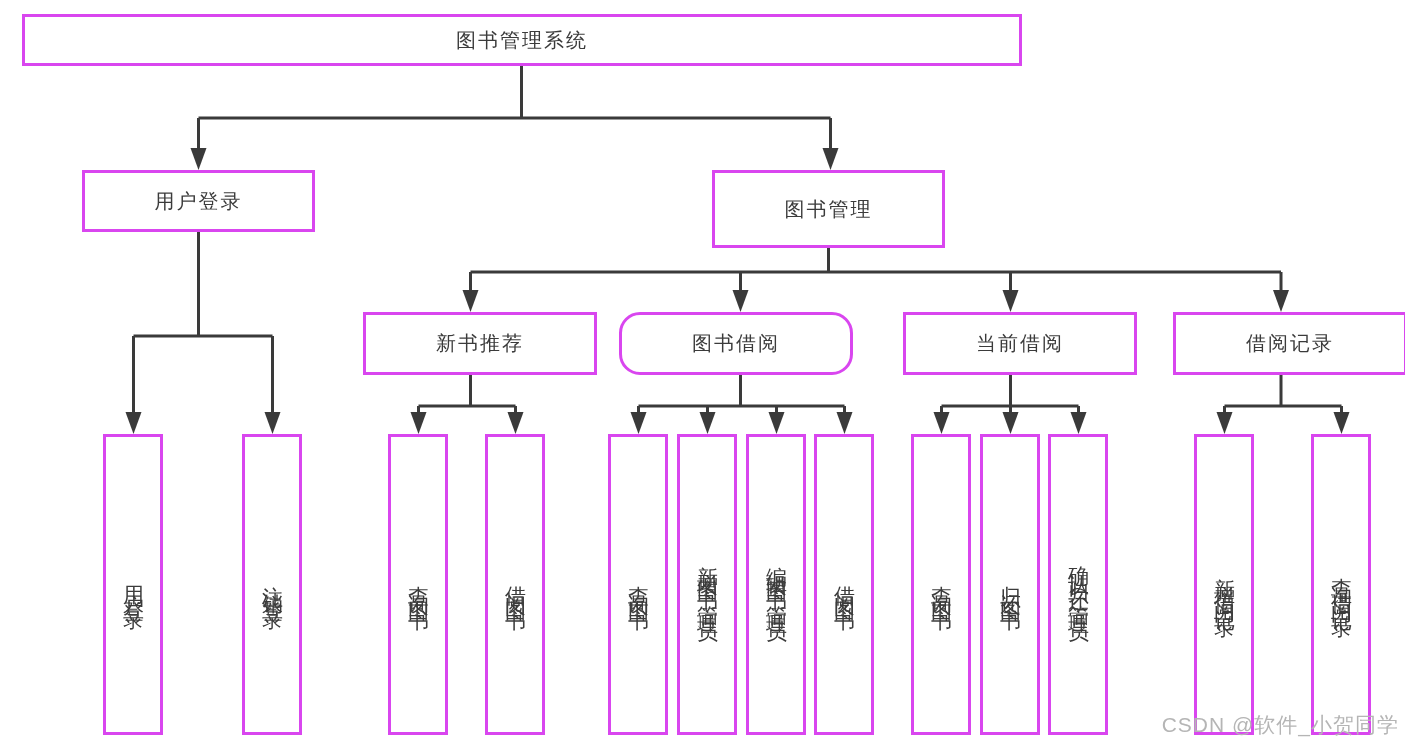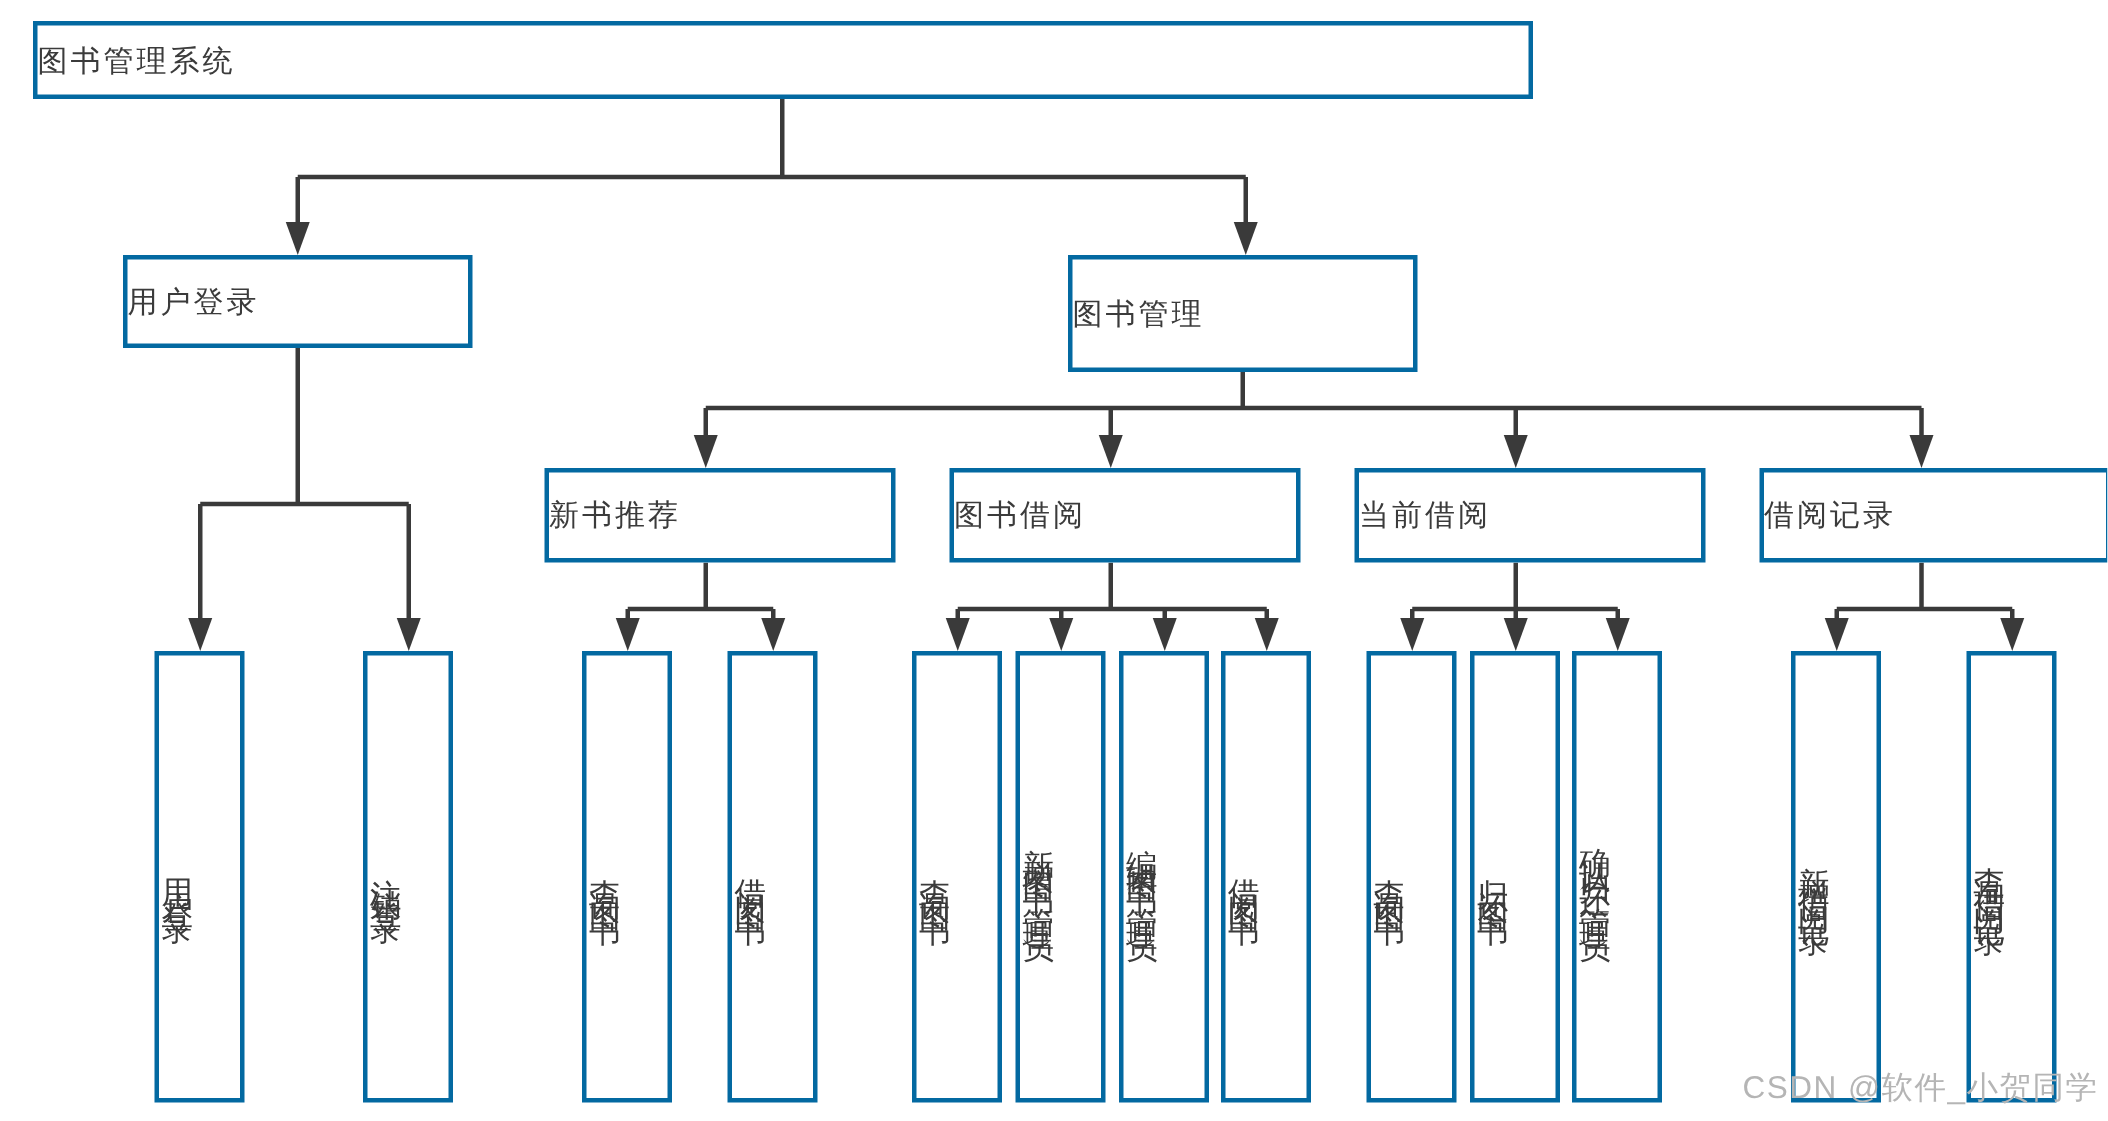--- a/index.html
+++ b/index.html
@@ -18,25 +18,25 @@
   .connector-layer {
     position: absolute;
     left: 0;
     top: 0;
     width: 1405px;
     height: 747px;
   }
   .node {
     position: absolute;
     box-sizing: border-box;
-    border: 3px solid #0369a1;
+    border: 3px solid #d946ef;
     background: #ffffff;
     display: flex;
     align-items: center;
-    justify-content: flex-start;
+    justify-content: center;
     color: #3b3b3b;
     font-size: 20px;
     letter-spacing: 2px;
     text-align: center;
     font-family: Liberation Serif, serif;
   }
   .node .vtext {
     writing-mode: vertical-rl;
     text-orientation: mixed;
     letter-spacing: 8px;
@@ -45,21 +45,21 @@
     letter-spacing: 8px;
   }
   
   .n-root   { left: 22px;   top: 14px;  width: 1000px; height: 52px; }
   
   .n-login  { left: 82px;   top: 170px; width: 233px;  height: 62px; }
   .n-mgmt   { left: 712px;  top: 170px; width: 233px;  height: 78px; }
   
   .n-l3     { top: 312px; width: 234px; height: 63px; }
   .n-new    { left: 363px;  }
-  .n-borrow { left: 633px;  }
+  .n-borrow { left: 619px; border-radius: 21px;  }
   .n-cur    { left: 903px;  }
   .n-rec    { left: 1173px; }
   
   .leaf { top: 434px; width: 60px; height: 301px; }
   .lf-u1 { left: 103px;  }
   .lf-u2 { left: 242px;  }
   .lf-r1 { left: 388px;  }
   .lf-r2 { left: 485px;  }
   .lf-b1 { left: 608px;  }
   .lf-b2 { left: 677px;  }

